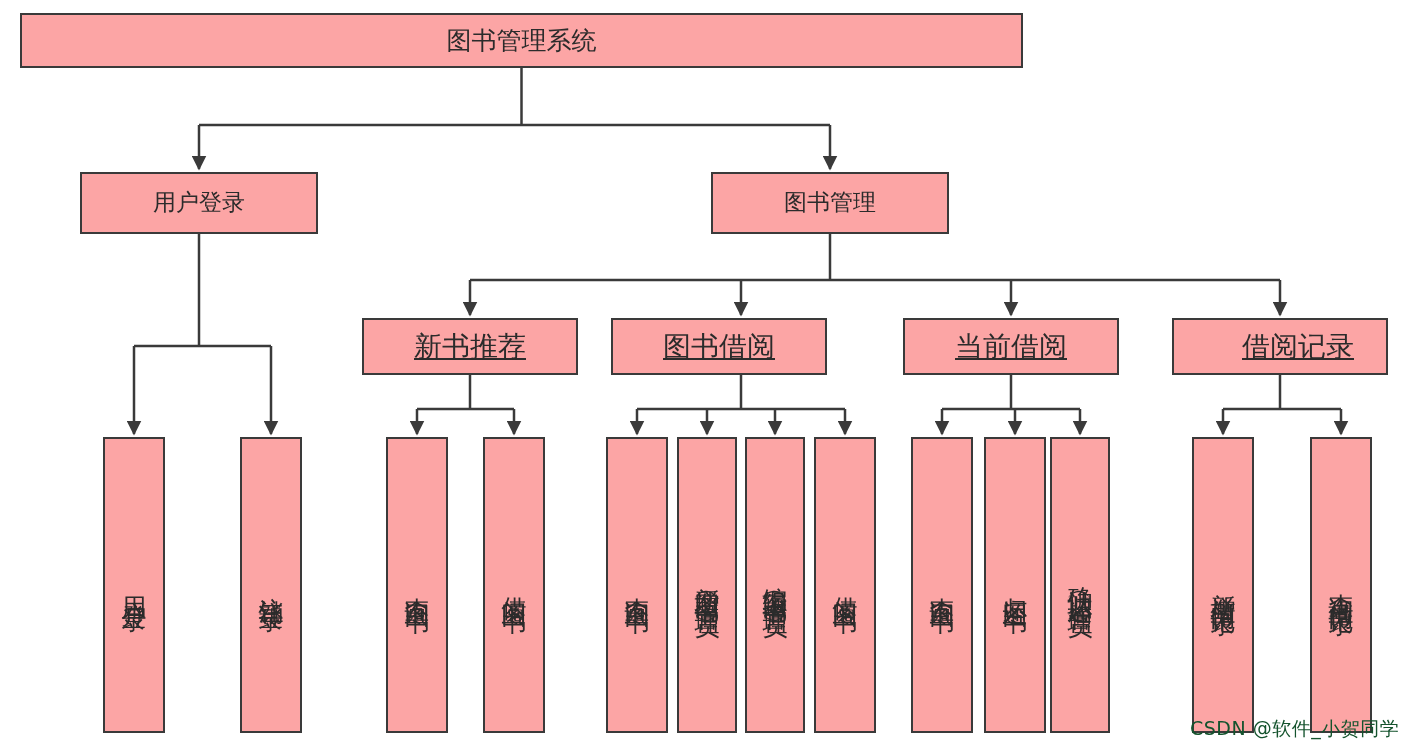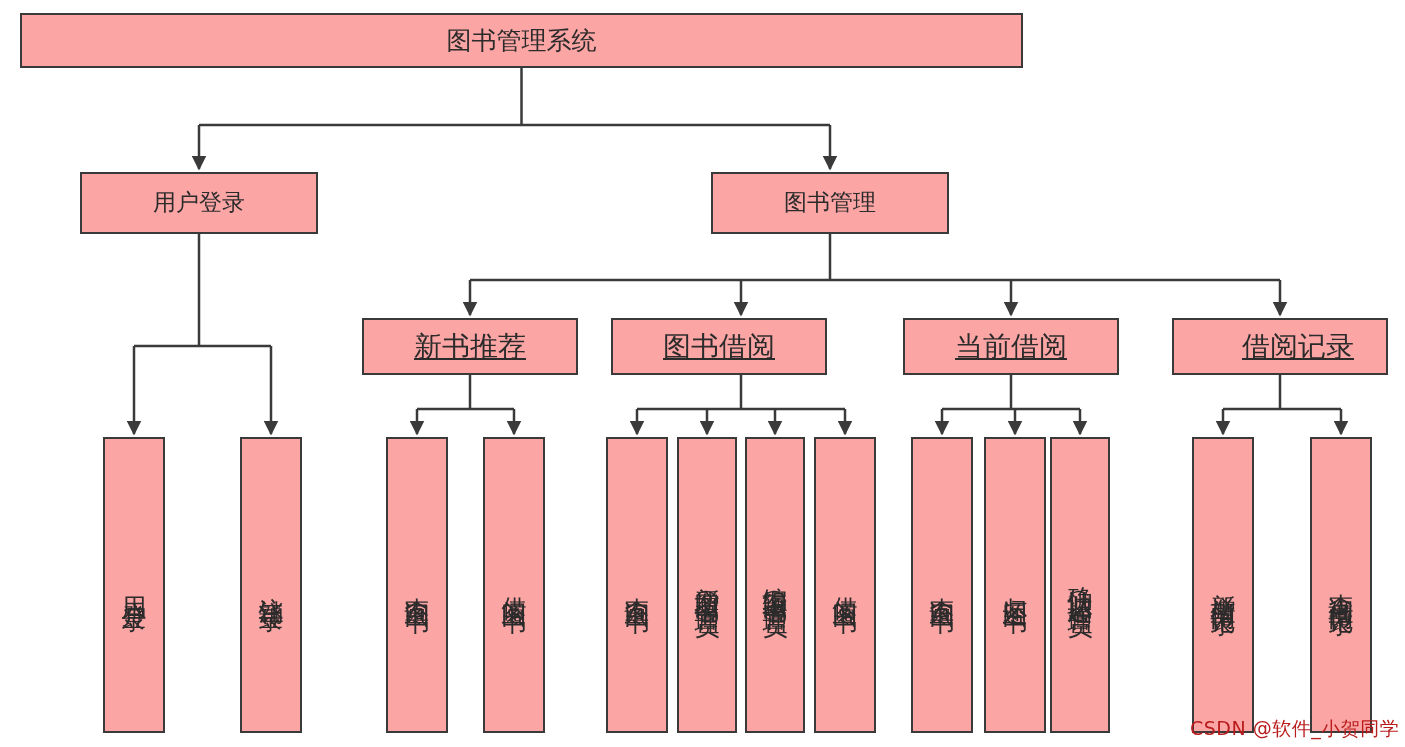--- a/index.html
+++ b/index.html
@@ -174,15 +174,15 @@
         <span class="label">确认归还（管理员）</span>
       </div>
       <div class="node leaf" style="left: 1192px; top: 437px; width: 62px; height: 296px;">
         <span class="label">新增借阅记录</span>
       </div>
       <div class="node leaf" style="left: 1310px; top: 437px; width: 62px; height: 296px;">
         <span class="label">查询借阅记录</span>
       </div>
     </div>
 
-  <div class="watermark" style="left: 1190px; top: 716px; color: #b91c1c;">CSDN @软件_小贺同学</div>
+  <div class="watermark" style="left: 1190px; top: 716px; color: #14532d;">CSDN @软件_小贺同学</div>
 
 </div>
 
 </body></html>

